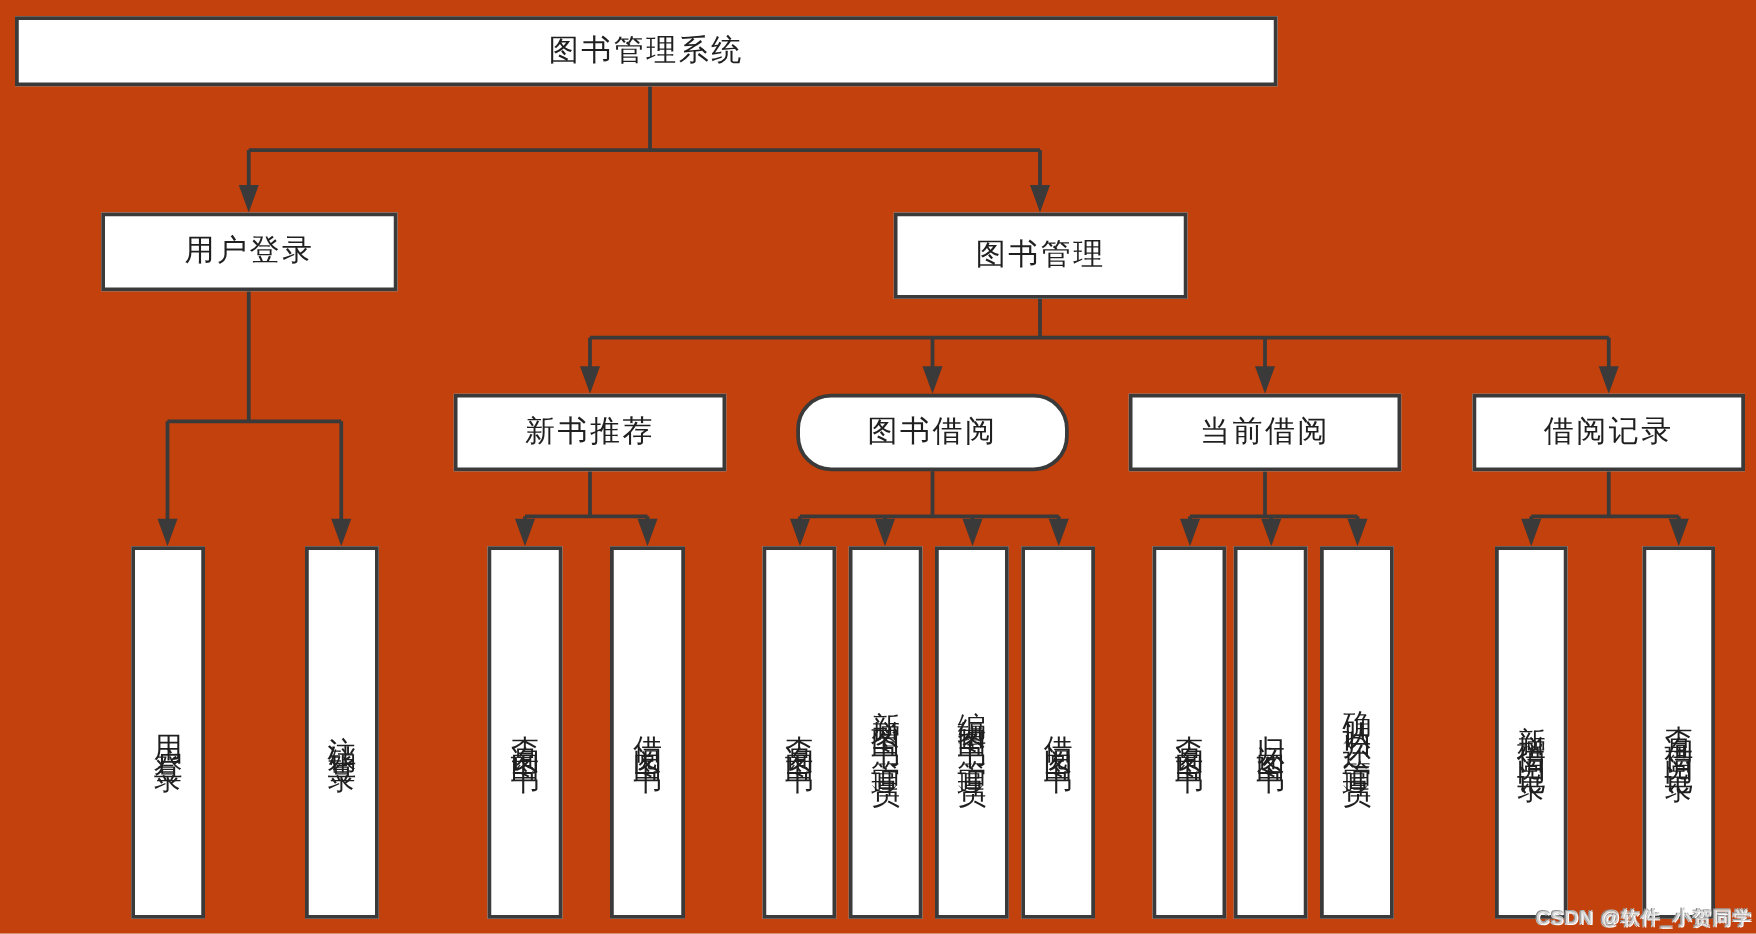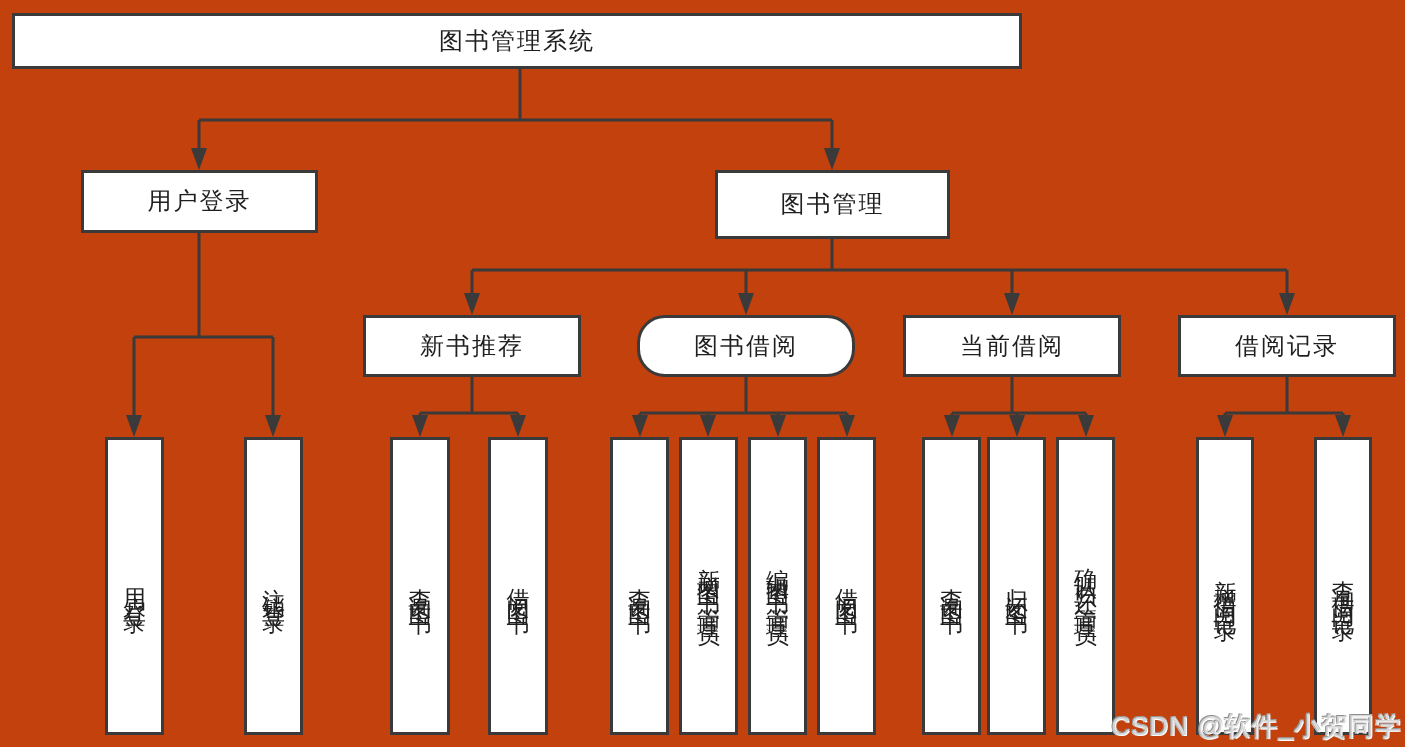--- a/index.html
+++ b/index.html
@@ -38,21 +38,21 @@
     writing-mode: vertical-rl;
     text-orientation: mixed;
     font-size: 23px;
     letter-spacing: 8px;
     line-height: 1;
   }
   .watermark {
     position: absolute;
     right: 3px;
     bottom: 3px;
-    font-size: 26px;
+    font-size: 15px;
     letter-spacing: 1px;
     color: #d6d6d6;
     text-shadow: 1px 1px 0 #ffffff, -1px -1px 0 #8f8f8f, 1px -1px 0 #bdbdbd, -1px 1px 0 #bdbdbd;
     z-index: 10;
   }
 </style>
 </head>
 <body>
 
 <div class="canvas">

